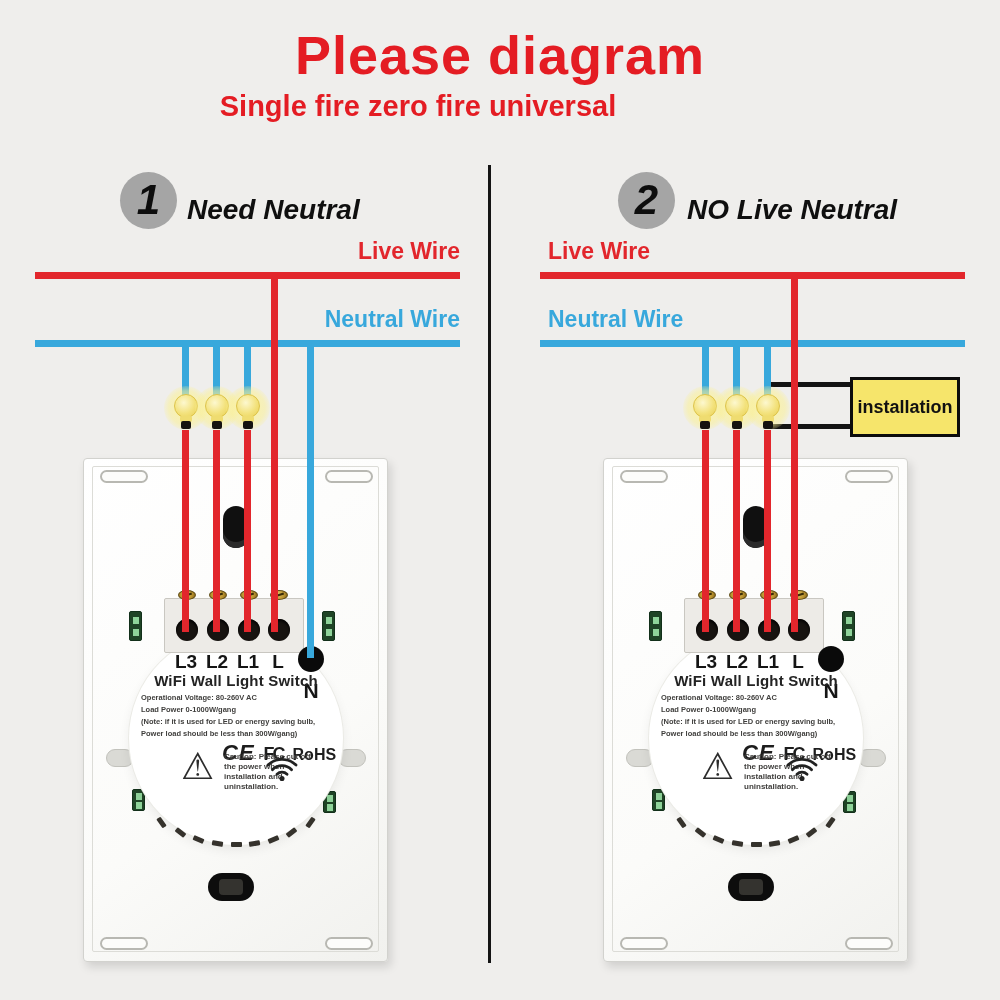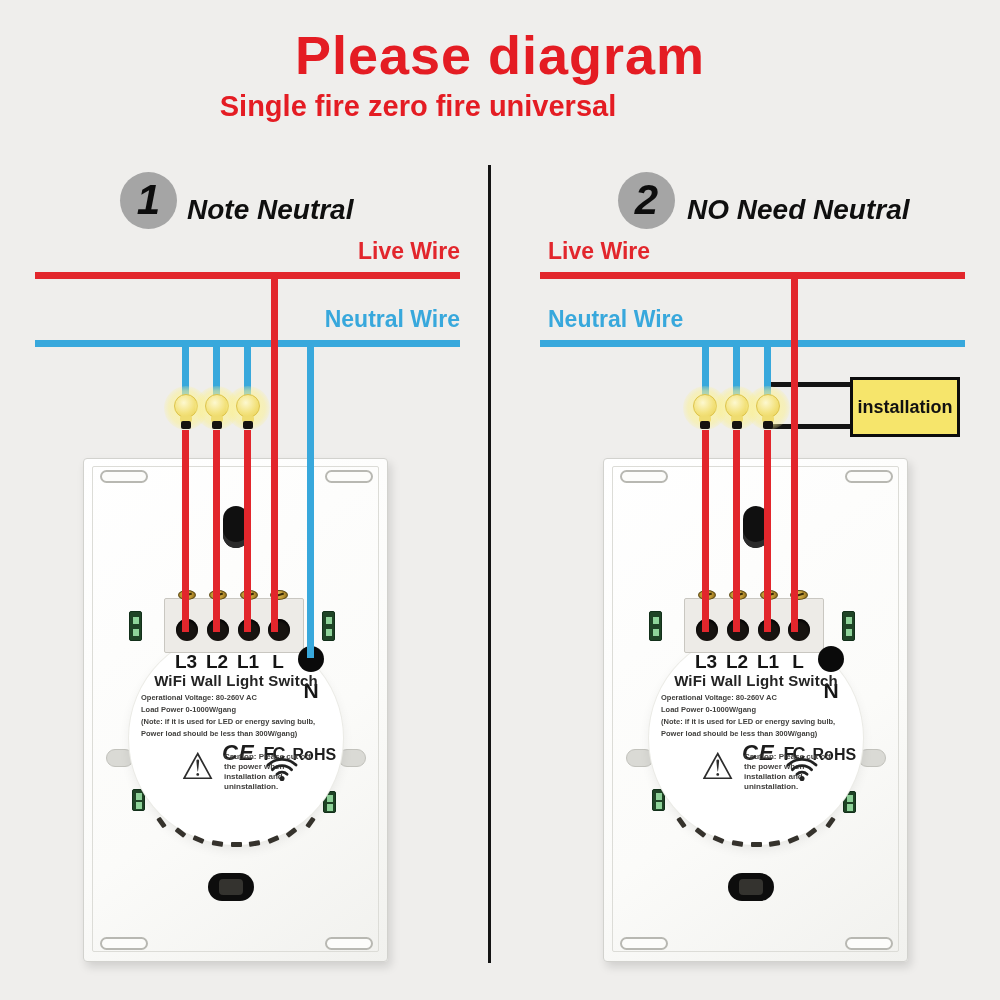--- a/index.html
+++ b/index.html
@@ -90,24 +90,24 @@
   .clip{position:absolute;width:28px;height:18px;background:#dadad5;border:1px solid #c2c2bc;border-radius:9px;}
 </style>
 </head>
 <body>
 
 <div class="abs title">Please diagram</div>
 <div class="abs subtitle">Single fire zero fire universal</div>
 <div class="abs divider"></div>
 
 <div class="abs badge" style="left:120px;top:172px;">1</div>
-<div class="abs sec-label" style="left:187px;top:194px;">Note Neutral</div>
+<div class="abs sec-label" style="left:187px;top:194px;">Need Neutral</div>
 
 <div class="abs badge" style="left:618px;top:172px;">2</div>
-<div class="abs sec-label" style="left:687px;top:194px;">NO Need Neutral</div>
+<div class="abs sec-label" style="left:687px;top:194px;">NO Live Neutral</div>
 
 <div class="abs wire-label-live" style="left:345px;top:238px;width:115px;text-align:right;">Live Wire</div>
 <div class="abs wire-h red" style="left:35px;top:272px;width:425px;"></div>
 <div class="abs wire-label-neutral" style="left:305px;top:306px;width:155px;text-align:right;">Neutral Wire</div>
 <div class="abs wire-h blue" style="left:35px;top:340px;width:425px;"></div>
 
 <div class="abs wire-v blue" style="left:182px;top:346px;height:58px;"></div>
 <div class="abs wire-v blue" style="left:213px;top:346px;height:58px;"></div>
 <div class="abs wire-v blue" style="left:244px;top:346px;height:58px;"></div>
 <div class="abs wire-v blue" style="left:307px;top:346px;height:312px;"></div>

